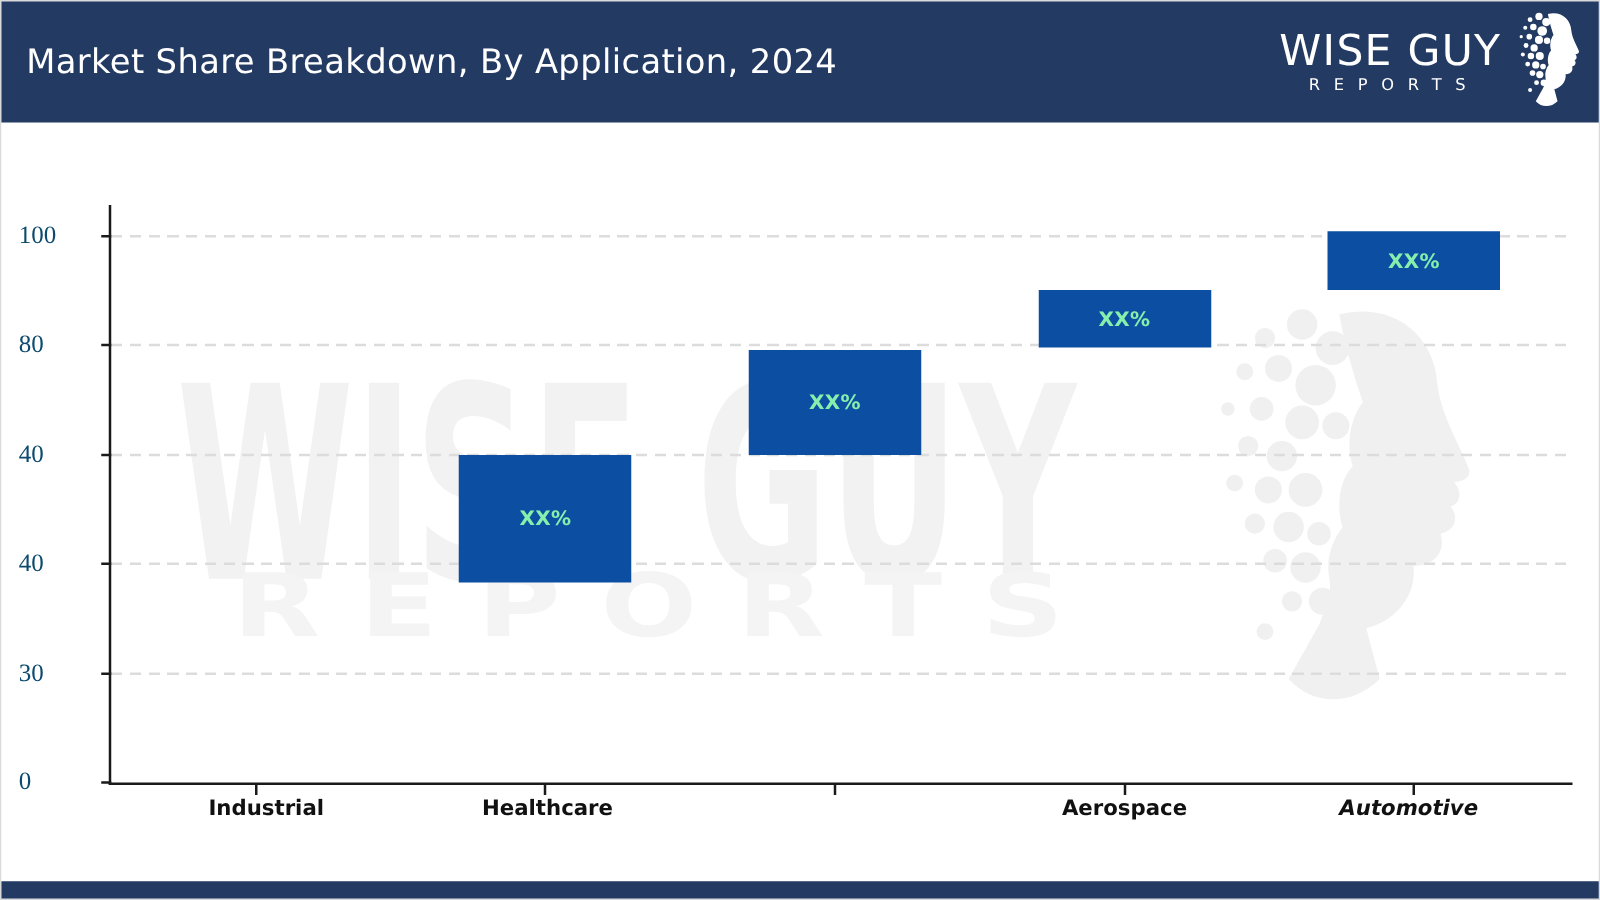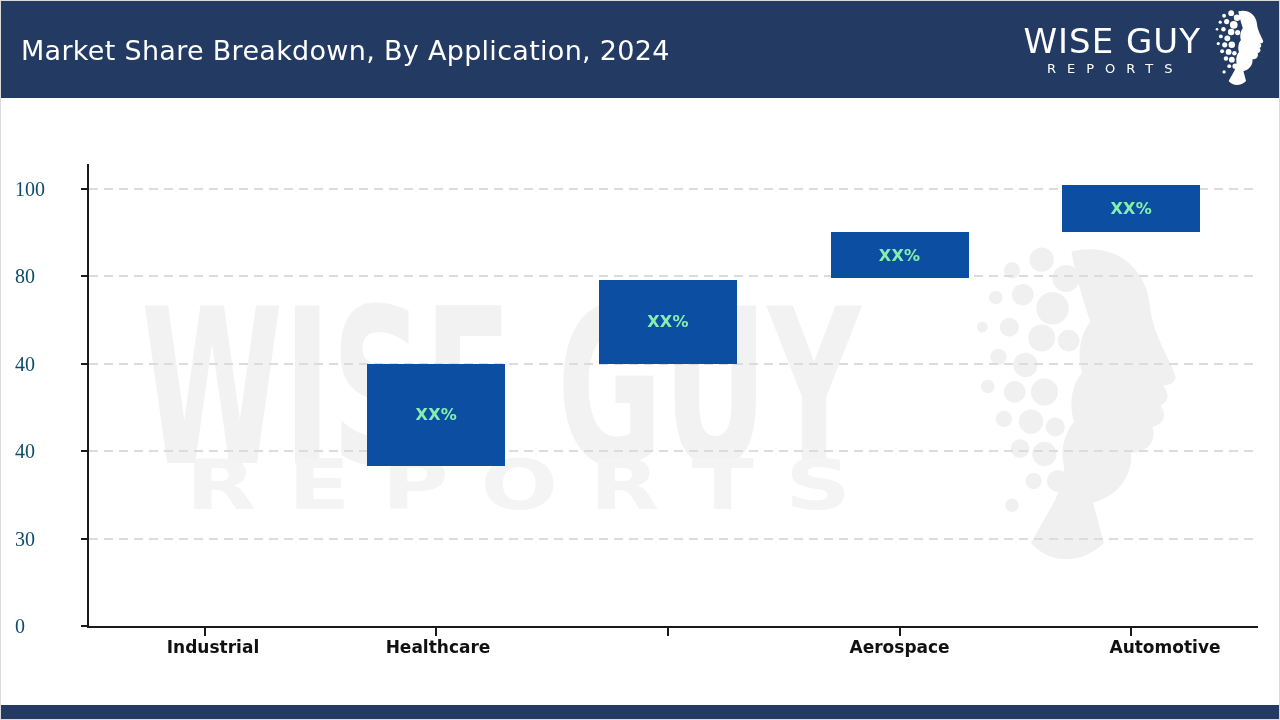--- a/index.html
+++ b/index.html
@@ -133,21 +133,21 @@
       <div class="xtick-mark" style="left: 666px; top: 627px;"></div>
       <div class="bar" style="left: 829.6px; top: 231.25px; width: 138px; height: 45.9375px;">
         <div class="bar-label">XX%</div>
       </div>
       <div class="xtick-mark" style="left: 897.6px; top: 627px;"></div>
       <div class="cat-label" style="left: 898.6px;">Aerospace</div>
       <div class="bar" style="left: 1061.2px; top: 184px; width: 138px; height: 47.25px;">
         <div class="bar-label">XX%</div>
       </div>
       <div class="xtick-mark" style="left: 1129.2px; top: 627px;"></div>
-      <div class="cat-label" style="left: 1164px;">Automotive</div>
+      <div class="cat-label" style="left: 1126px; font-style: italic;">Automotive</div>
     </div>
 
   <div class="header">
     <div class="title">Market Share Breakdown, By Application, 2024</div>
     <div class="logo">
       <div class="logo-text">
         <div class="logo-line1">WISE GUY</div>
         <div class="logo-line2">REPORTS</div>
       </div>
       <svg class="logo-face" viewBox="0 0 100 130">

